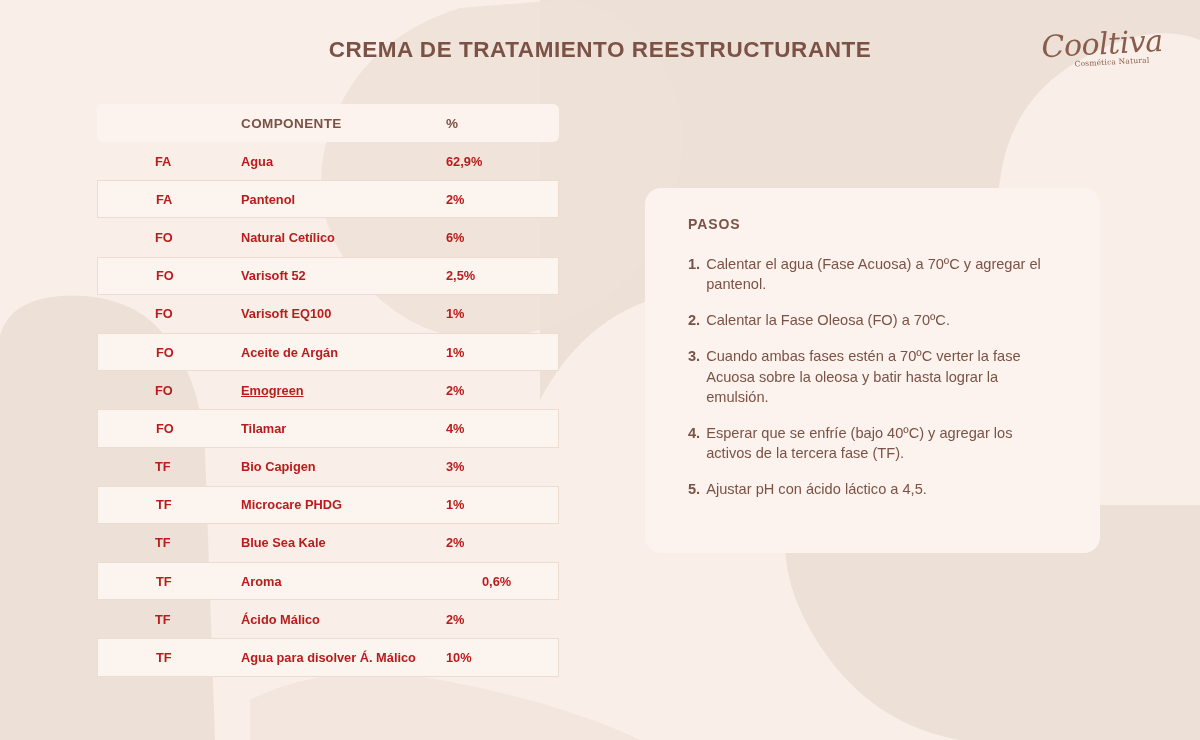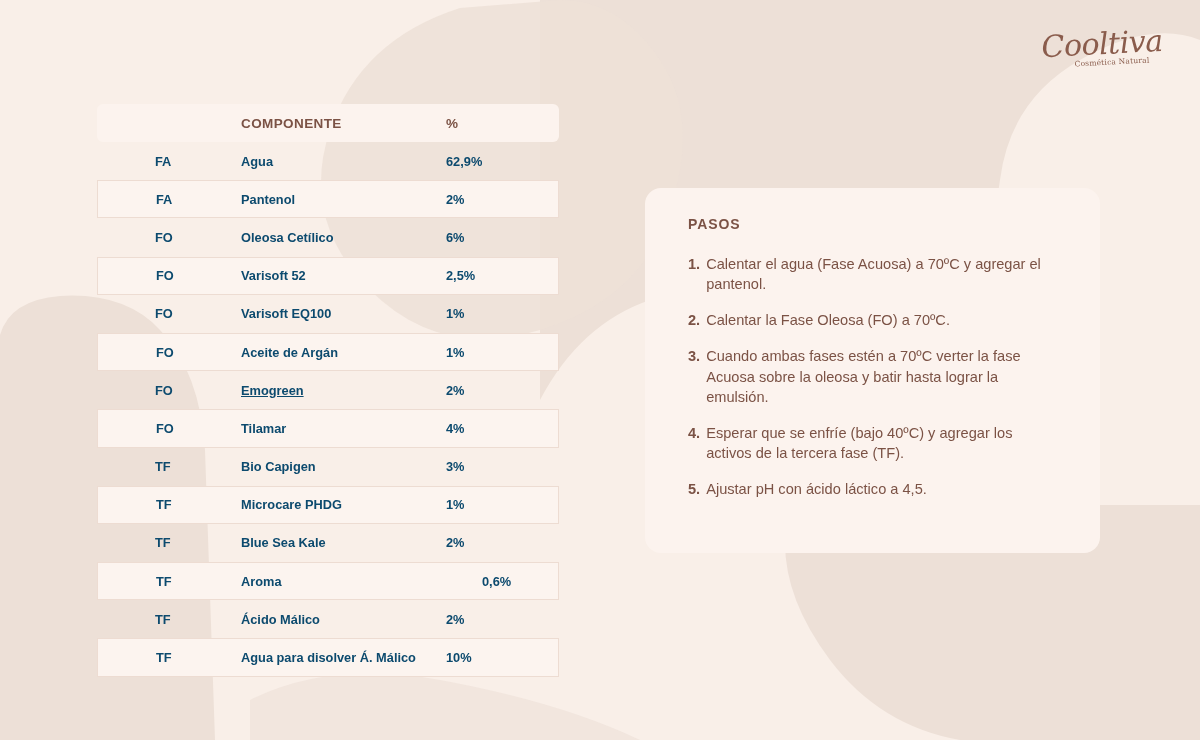--- a/index.html
+++ b/index.html
@@ -105,21 +105,21 @@
     vertical-align: middle;
     padding: 0;
   }
   .ing-table thead th.th-phase { border-radius: 6px 0 0 6px; }
   .ing-table thead th.th-pct   { border-radius: 0 6px 6px 0; }
 
   .ing-table tbody td {
     height: 38.2px;
     font-size: 12.8px;
     font-weight: 700;
-    color: #0c4a6e;
+    color: #b91c1c;
     vertical-align: middle;
     padding: 0;
     border-top: 1px solid #EDDCD2;
     border-bottom: 1px solid #EDDCD2;
   }
 
   .ing-table tbody tr.row-alt td {
     background: #FCF4EF;
   }
   .ing-table tbody tr.row-plain td {
@@ -189,20 +189,21 @@
 
   <path fill="#EDE0D7" d="M0 335 Q10 300 60 296 Q125 292 160 330 Q200 372 205 450
            L215 740 H0 Z"></path>
 
   <path fill="#EDE0D7" d="M790 505 Q770 580 830 660 Q880 726 960 740 H1200 V505 Z"></path>
 
   <path fill="#EDE0D7" opacity="0.6" d="M250 700 Q330 660 440 680 Q560 702 640 740 H250 Z"></path>
 </svg>
 
 <div class="header">
+  <div class="page-title">CREMA DE TRATAMIENTO REESTRUCTURANTE</div>
 
   <div class="brand-logo">
     <div class="brand-wordmark">Cooltiva</div>
     <div class="brand-tagline">Cosmética Natural</div>
   </div>
 </div>
 
 <div class="table-wrap">
   <table class="ing-table">
     <colgroup>
@@ -229,21 +230,21 @@
           <td class="td-name"><span class="cell-name" style="display: inline-block;">Agua</span></td>
           <td class="td-pct"><span class="cell-pct" style="display: inline-block;">62,9%</span></td>
         </tr>
         <tr class="row-alt">
           <td class="td-phase"><span class="cell-phase" style="display: inline-block;">FA</span></td>
           <td class="td-name"><span class="cell-name" style="display: inline-block; text-align: center;">Pantenol</span></td>
           <td class="td-pct"><span class="cell-pct" style="display: inline-block;">2%</span></td>
         </tr>
         <tr class="row-plain">
           <td class="td-phase"><span class="cell-phase" style="display: inline-block;">FO</span></td>
-          <td class="td-name"><span class="cell-name" style="display: inline-block;">Oleosa Cetílico</span></td>
+          <td class="td-name"><span class="cell-name" style="display: inline-block;">Natural Cetílico</span></td>
           <td class="td-pct"><span class="cell-pct" style="display: inline-block;">6%</span></td>
         </tr>
         <tr class="row-alt">
           <td class="td-phase"><span class="cell-phase" style="display: inline-block;">FO</span></td>
           <td class="td-name"><span class="cell-name" style="display: inline-block;">Varisoft 52</span></td>
           <td class="td-pct"><span class="cell-pct" style="display: inline-block;">2,5%</span></td>
         </tr>
         <tr class="row-plain">
           <td class="td-phase"><span class="cell-phase" style="display: inline-block;">FO</span></td>
           <td class="td-name"><span class="cell-name" style="display: inline-block;">Varisoft EQ100</span></td>

